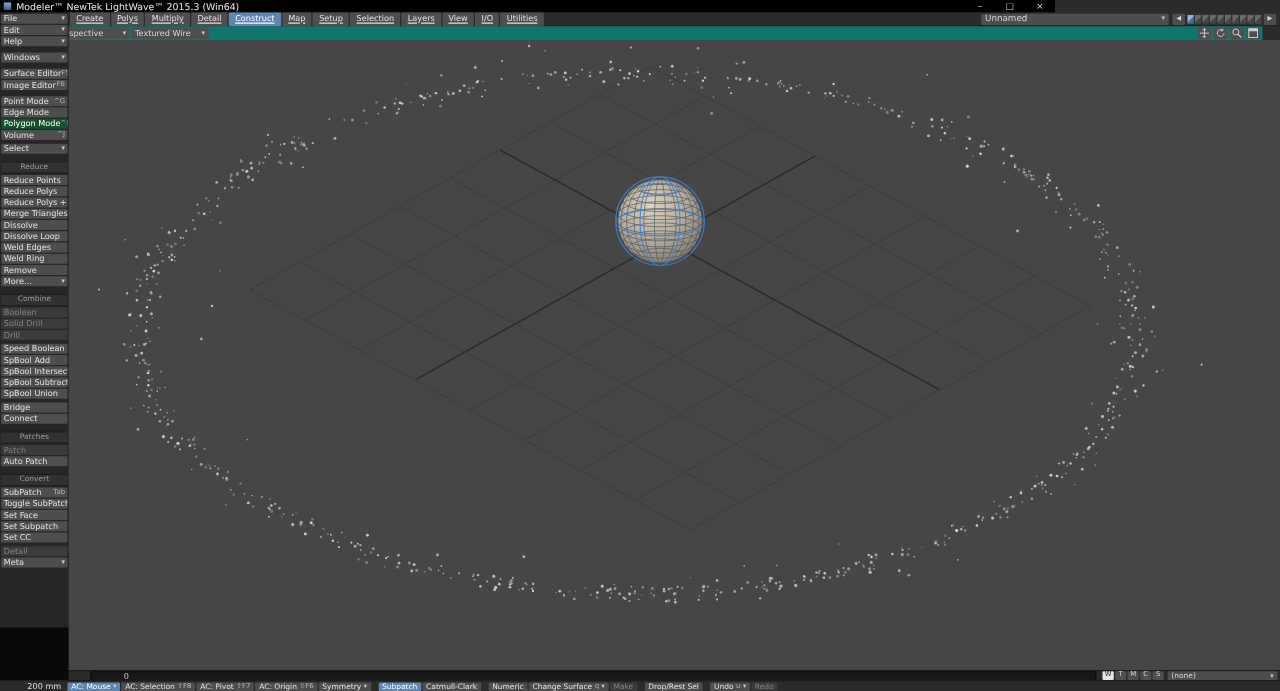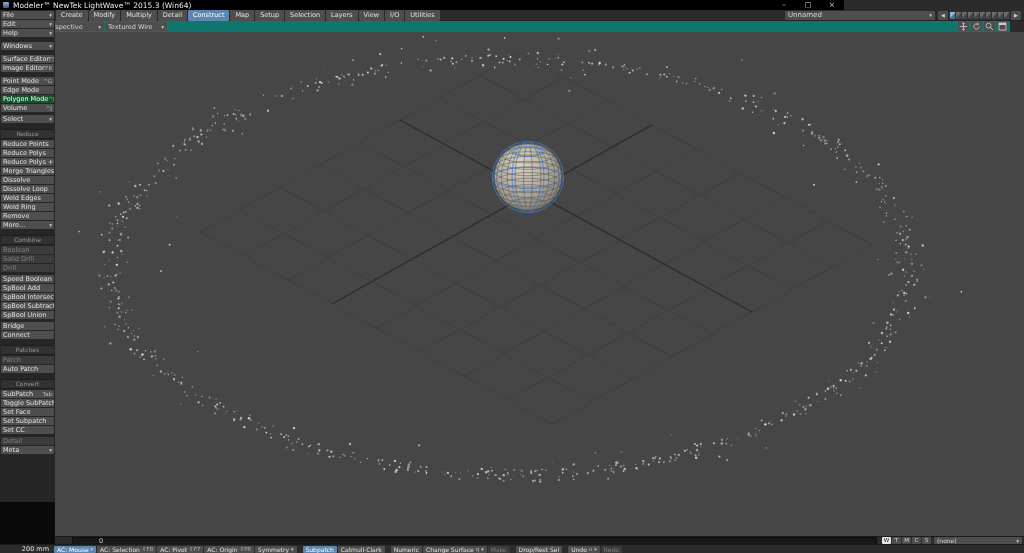--- a/index.html
+++ b/index.html
@@ -8,21 +8,21 @@
        -webkit-font-smoothing:antialiased;}
   
   .titlebar{position:absolute;left:0;top:0;width:844px;height:10px;background:#000;display:flex;align-items:center;}
   .app-icon{width:6px;height:6px;margin:0 4px 0 3px;background:linear-gradient(#8fb0d4,#36597e);border-radius:1px;flex:0 0 auto;}
   .title{font-size:7.5px;color:#eaeaea;white-space:nowrap;}
   .win-controls{margin-left:auto;display:flex;}
   .win-btn{width:24px;text-align:center;color:#ddd;font-size:7px;line-height:10px;cursor:default;}
   
   .tabsrow{position:absolute;left:55px;top:10px;width:969px;height:11px;background:#2b2b2b;display:flex;align-items:center;padding:0 2px 0 1px;box-sizing:border-box;border-bottom:1px solid #222;}
   .tab-strip{display:flex;}
-  .tab{height:9px;line-height:9px;padding:1px 5px;background:#4e4e4e;margin-right:1px;border-radius:1px;font-size:6.5px;color:#e2e2e2;white-space:nowrap;}
+  .tab{height:9px;line-height:9px;padding:1px 5px;background:#4e4e4e;margin-right:1px;border-radius:1px;font-size:6.5px;color:#e2e2e2;white-space:nowrap;text-decoration:underline;}
   .tab.active{background:#5d86b0;color:#fff;}
   .object-bar{margin-left:auto;display:flex;align-items:center;}
   .obj-select{width:150px;height:9px;background:#4e4e4e;border-radius:1px;display:flex;align-items:center;padding:0 3px;box-sizing:border-box;margin-right:2px;}
   .obj-select .arr,.vsel .arr,.vmap-select .arr{margin-left:auto;font-size:5.5px;color:#c9c9c9;}
   .pager{width:10px;height:9px;background:#4e4e4e;text-align:center;line-height:9px;font-size:5px;border-radius:1px;margin:0 1px;}
   .layer-bank{display:flex;gap:1px;background:#303030;padding:1px;height:7px;border-radius:1px;}
   .layer-cell{width:5px;height:7px;background:linear-gradient(135deg,#6a6a6a 49%,#454545 51%);}
   .layer-cell.active{background:linear-gradient(135deg,#93b6da 49%,#4b6e93 51%);}
   
   .viewrow{position:absolute;left:41px;top:21px;width:969px;height:11px;background:#0f766e;display:flex;align-items:center;padding:0 2px 0 1px;box-sizing:border-box;text-align:right;}
@@ -69,21 +69,21 @@
     <div class="win-controls">
       <span class="win-btn">–</span>
       <span class="win-btn">□</span>
       <span class="win-btn close">×</span>
     </div>
   </div>
 
   <div class="tabsrow">
     <div class="tab-strip">
         <div class="tab">Create</div>
-        <div class="tab">Modify</div>
+        <div class="tab">Polys</div>
         <div class="tab">Multiply</div>
         <div class="tab">Detail</div>
         <div class="tab active">Construct</div>
         <div class="tab">Map</div>
         <div class="tab">Setup</div>
         <div class="tab">Selection</div>
         <div class="tab">Layers</div>
         <div class="tab">View</div>
         <div class="tab">I/O</div>
         <div class="tab">Utilities</div>

